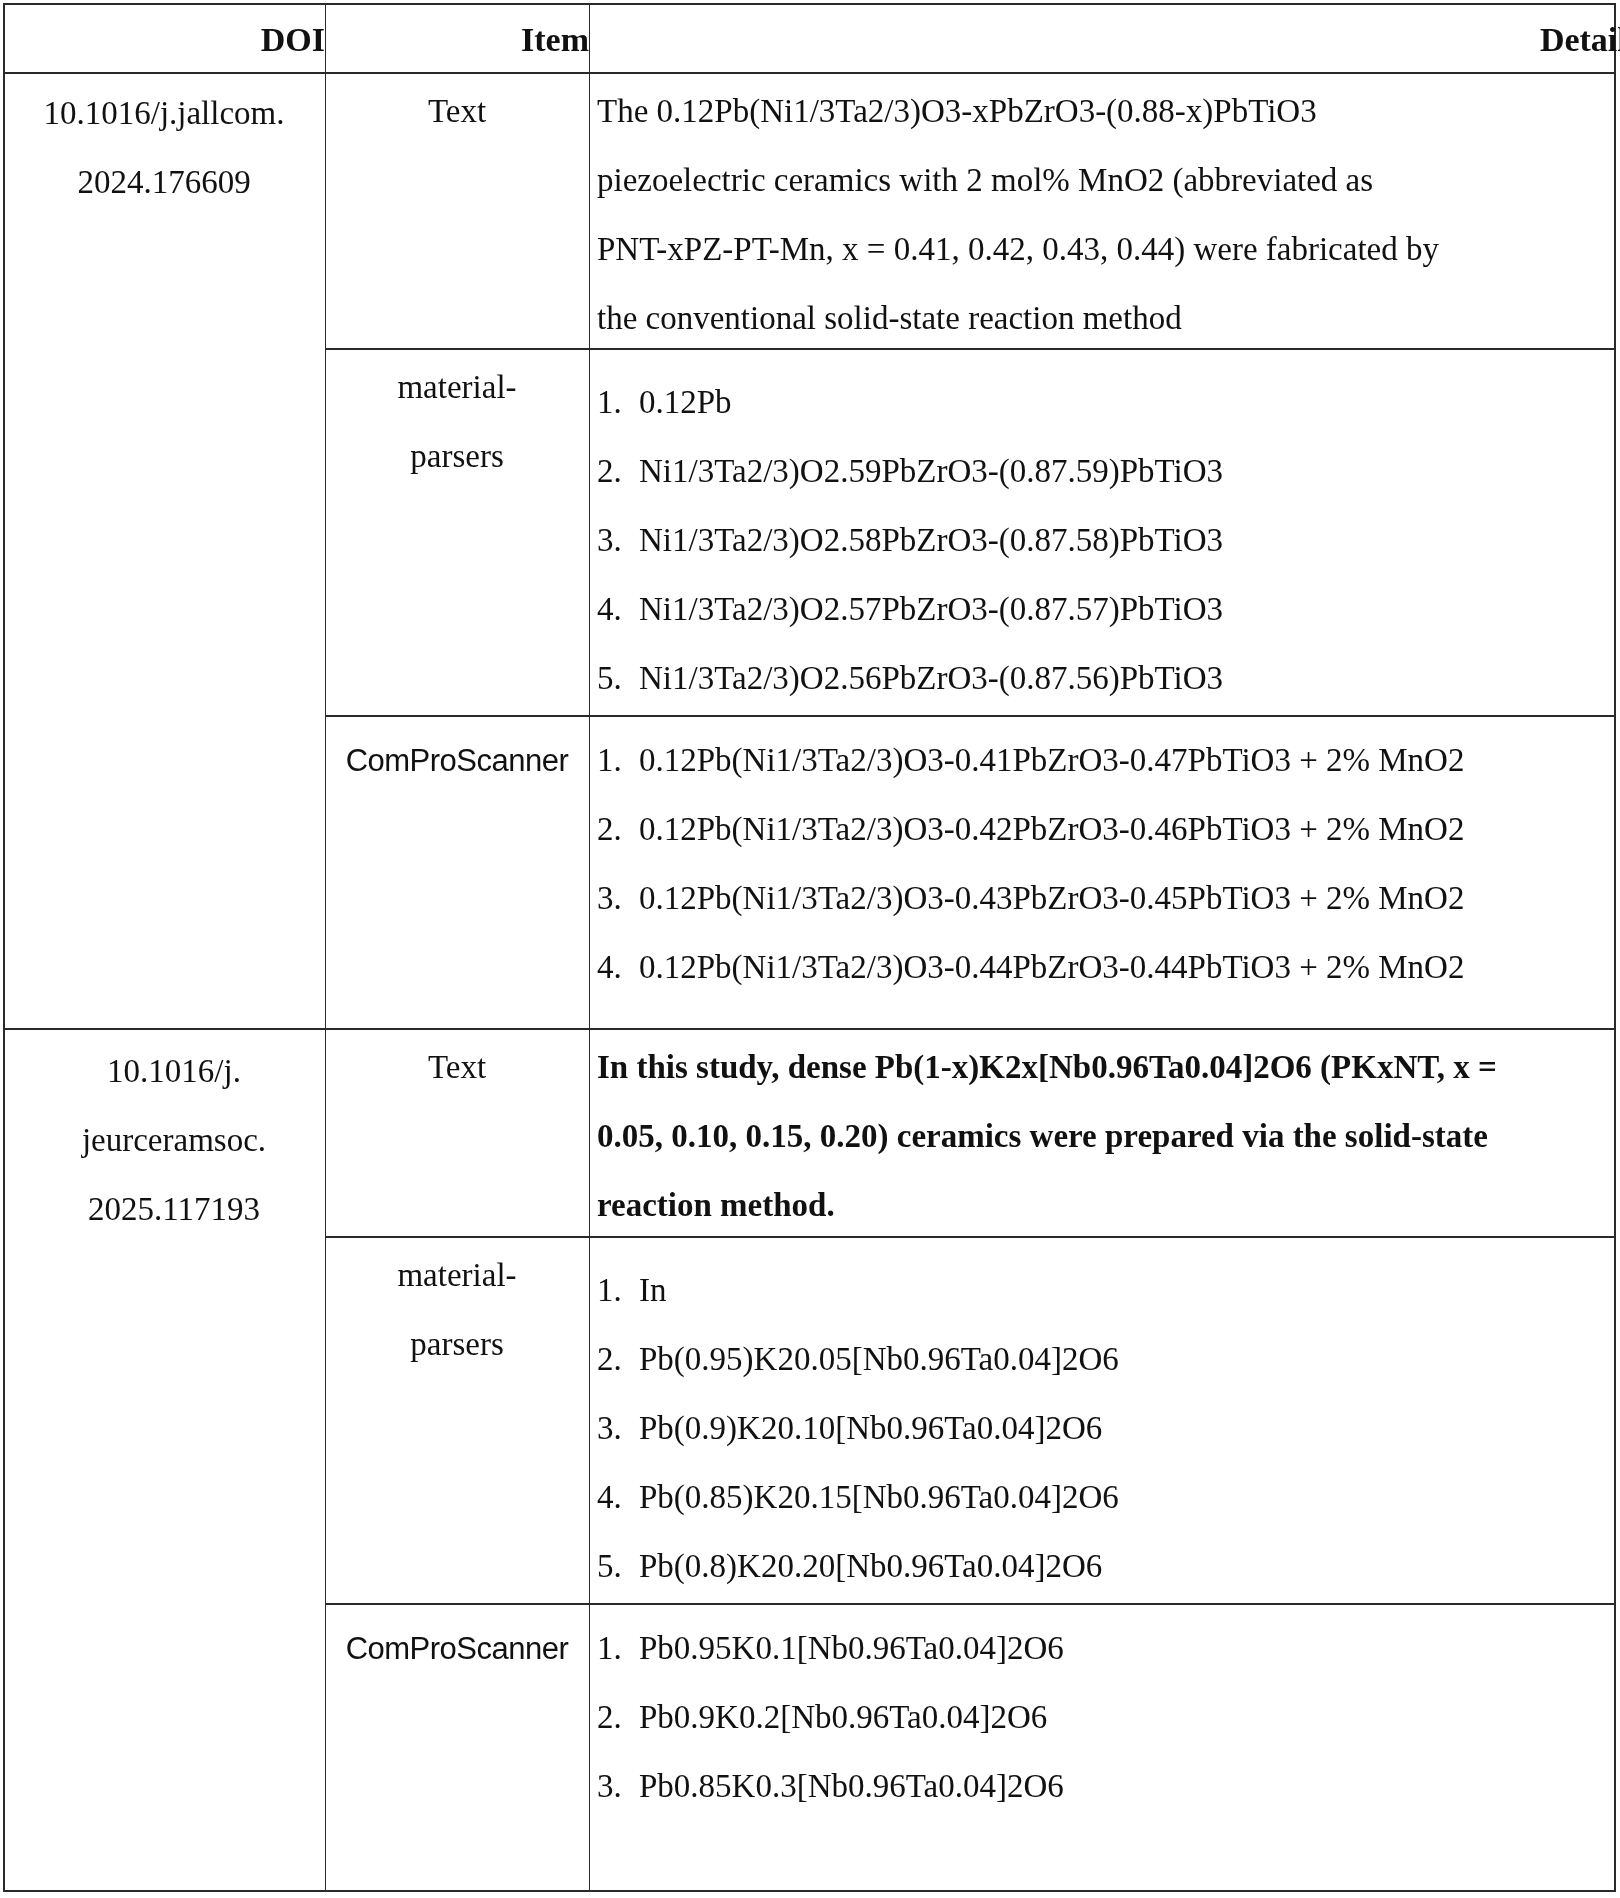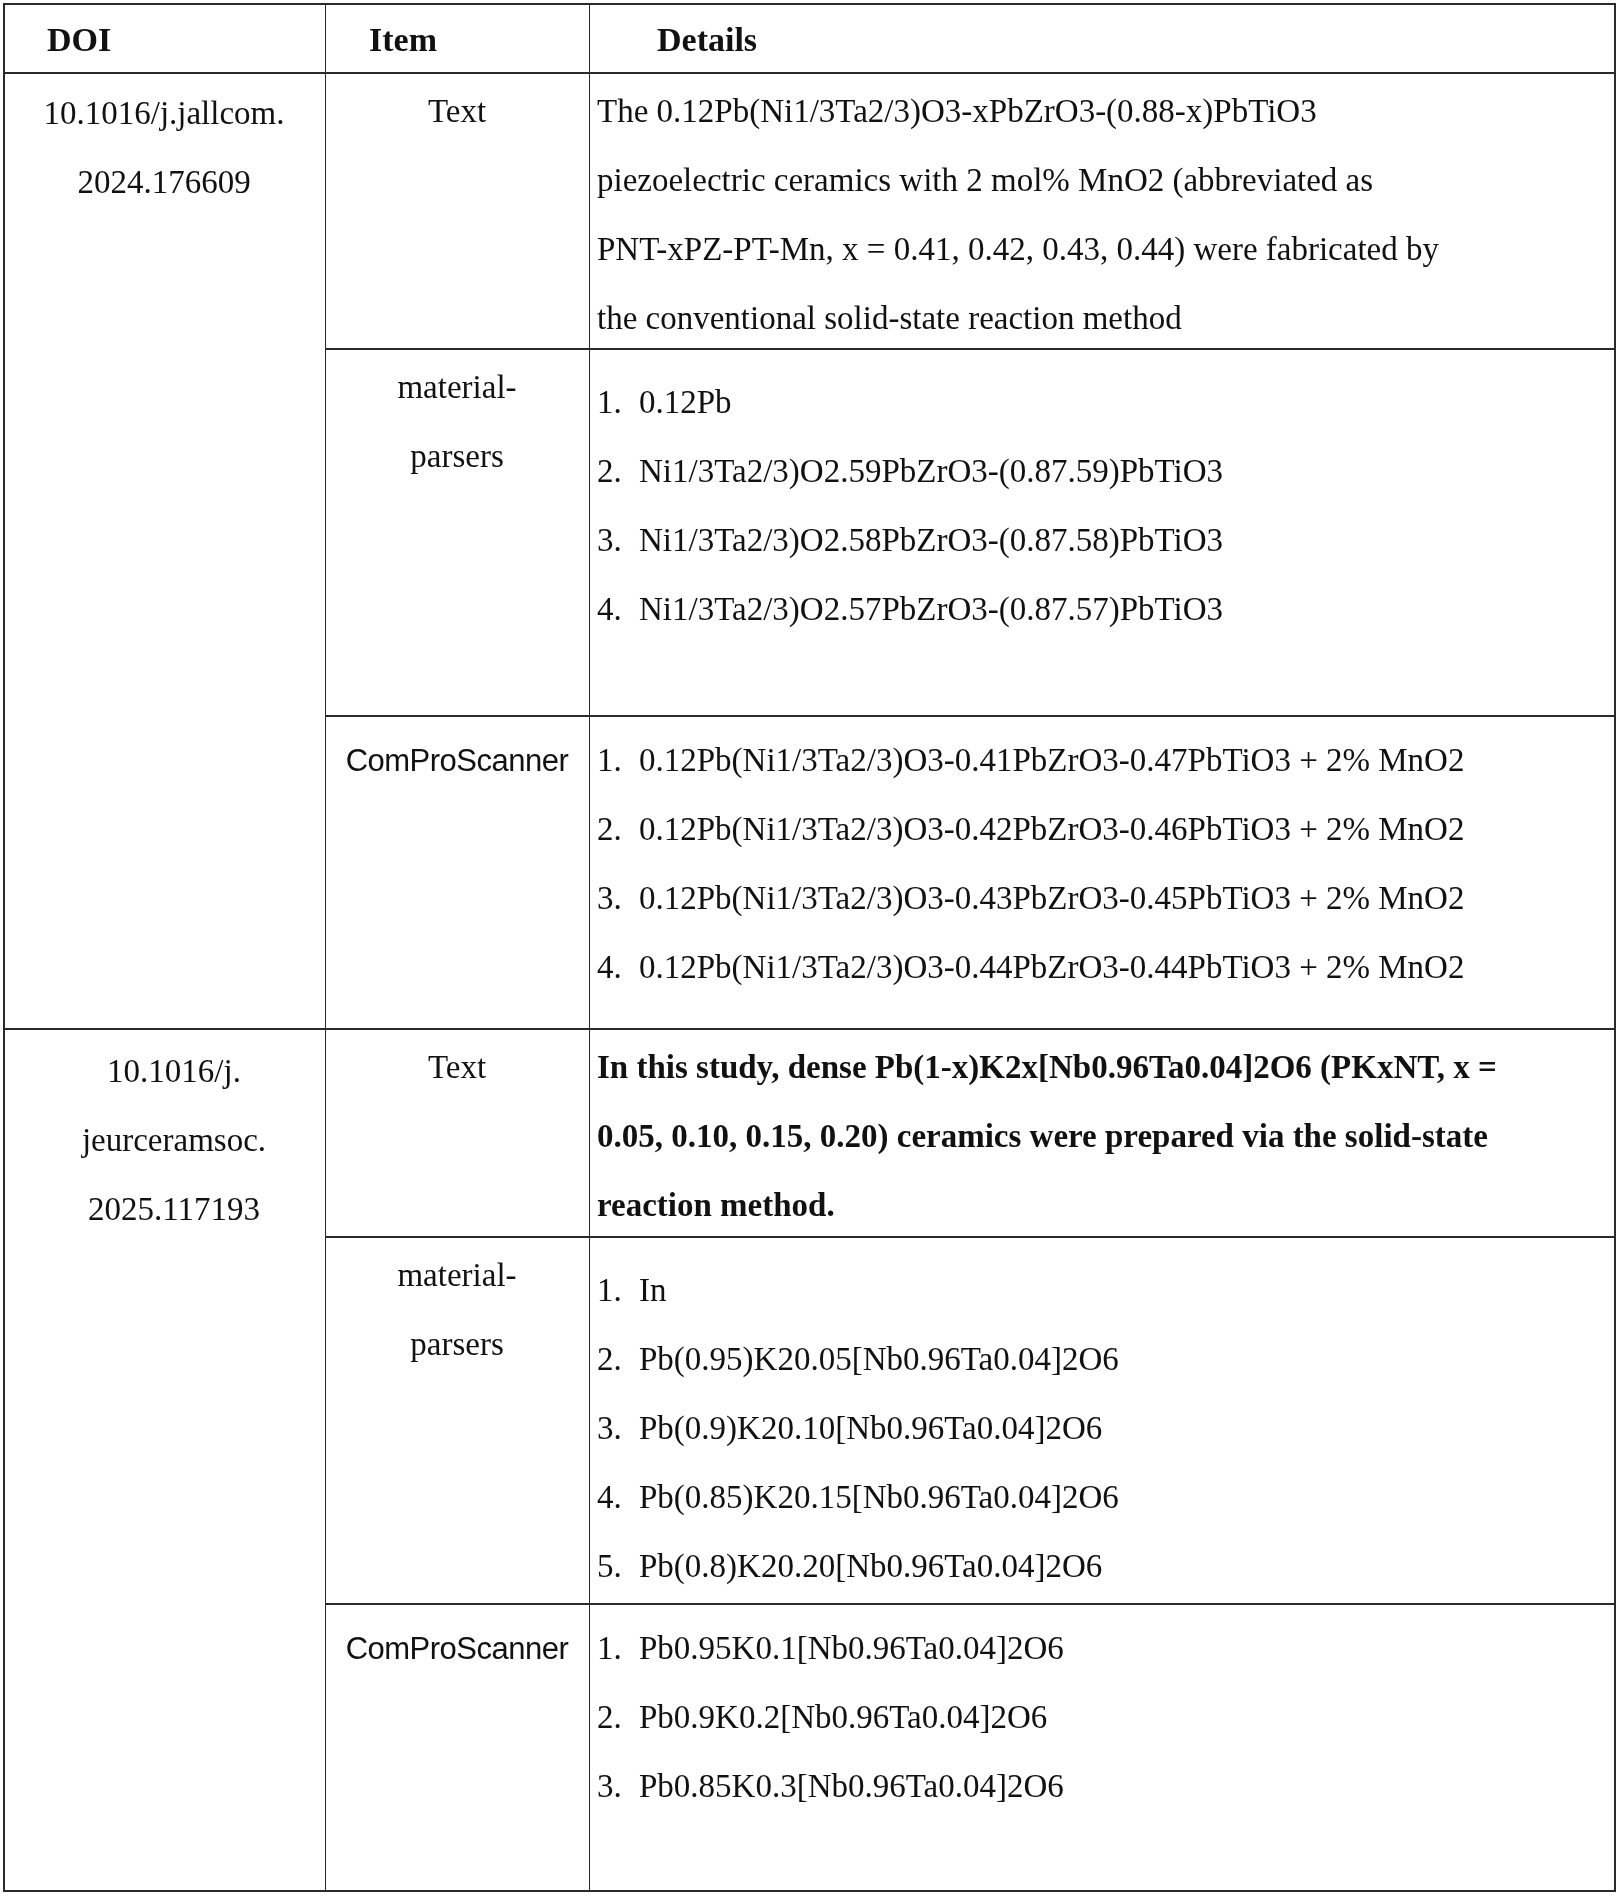--- a/index.html
+++ b/index.html
@@ -3,21 +3,21 @@
   <meta charset="utf-8">
   <style>
     html, body { margin: 0; padding: 0; background: #ffffff; }
     body { width: 1620px; height: 1898px; position: relative; overflow: hidden;
            font-family: "Liberation Serif", "DejaVu Serif", serif; color: #111; }
     .tbl { position: absolute; left: 3px; top: 3px; width: 1613px; height: 1889px;
            border: 2px solid #2a2a2a; box-sizing: border-box; }
     .hline { position: absolute; height: 0; border-top: 2px solid #2a2a2a; }
     .vline { position: absolute; width: 0; border-left: 1.5px solid #2a2a2a; }
     .cell { position: absolute; box-sizing: border-box; }
-    .hdr { font-weight: bold; font-size: 34px; text-align: left; line-height: 70px; padding-left: 44px; }
+    .hdr { font-weight: bold; font-size: 34px; text-align: right; line-height: 70px; padding-left: 44px; }
     .doi { text-align: center; font-size: 33px; line-height: 69px; }
     .item { text-align: center; font-size: 33px; line-height: 69px; }
     .item.sans { font-family: "Liberation Sans", "DejaVu Sans", sans-serif; font-size: 31px; letter-spacing: -0.5px; }
     .details { font-size: 33px; line-height: 69px; padding-left: 8px; padding-right: 8px; white-space: nowrap; }
     .list { margin: 0; padding: 0; list-style: none; }
     .list li { white-space: nowrap; }
     .num { display: inline-block; width: 42px; }
   </style>
 </head>
 <body>
@@ -54,20 +54,21 @@
 <div class="cell item" style="left:325px;width:264px;top:353px;">
   <div>material-</div>
   <div>parsers</div>
 </div>
 <div class="cell details" style="left:589px;width:1027px;top:368px;">
   <ol class="list">
     <li><span class="num">1.</span><span>0.12Pb</span></li>
     <li><span class="num">2.</span><span>Ni1/3Ta2/3)O2.59PbZrO3-(0.87.59)PbTiO3</span></li>
     <li><span class="num">3.</span><span>Ni1/3Ta2/3)O2.58PbZrO3-(0.87.58)PbTiO3</span></li>
     <li><span class="num">4.</span><span>Ni1/3Ta2/3)O2.57PbZrO3-(0.87.57)PbTiO3</span></li>
+    <li><span class="num">5.</span><span>Ni1/3Ta2/3)O2.56PbZrO3-(0.87.56)PbTiO3</span></li>
   </ol>
 </div>
 
 <div class="cell item sans" style="left:325px;width:264px;top:726px;">ComProScanner</div>
 <div class="cell details" style="left:589px;width:1027px;top:726px;">
   <ol class="list">
     <li><span class="num">1.</span><span>0.12Pb(Ni1/3Ta2/3)O3-0.41PbZrO3-0.47PbTiO3 + 2% MnO2</span></li>
     <li><span class="num">2.</span><span>0.12Pb(Ni1/3Ta2/3)O3-0.42PbZrO3-0.46PbTiO3 + 2% MnO2</span></li>
     <li><span class="num">3.</span><span>0.12Pb(Ni1/3Ta2/3)O3-0.43PbZrO3-0.45PbTiO3 + 2% MnO2</span></li>
     <li><span class="num">4.</span><span>0.12Pb(Ni1/3Ta2/3)O3-0.44PbZrO3-0.44PbTiO3 + 2% MnO2</span></li>

